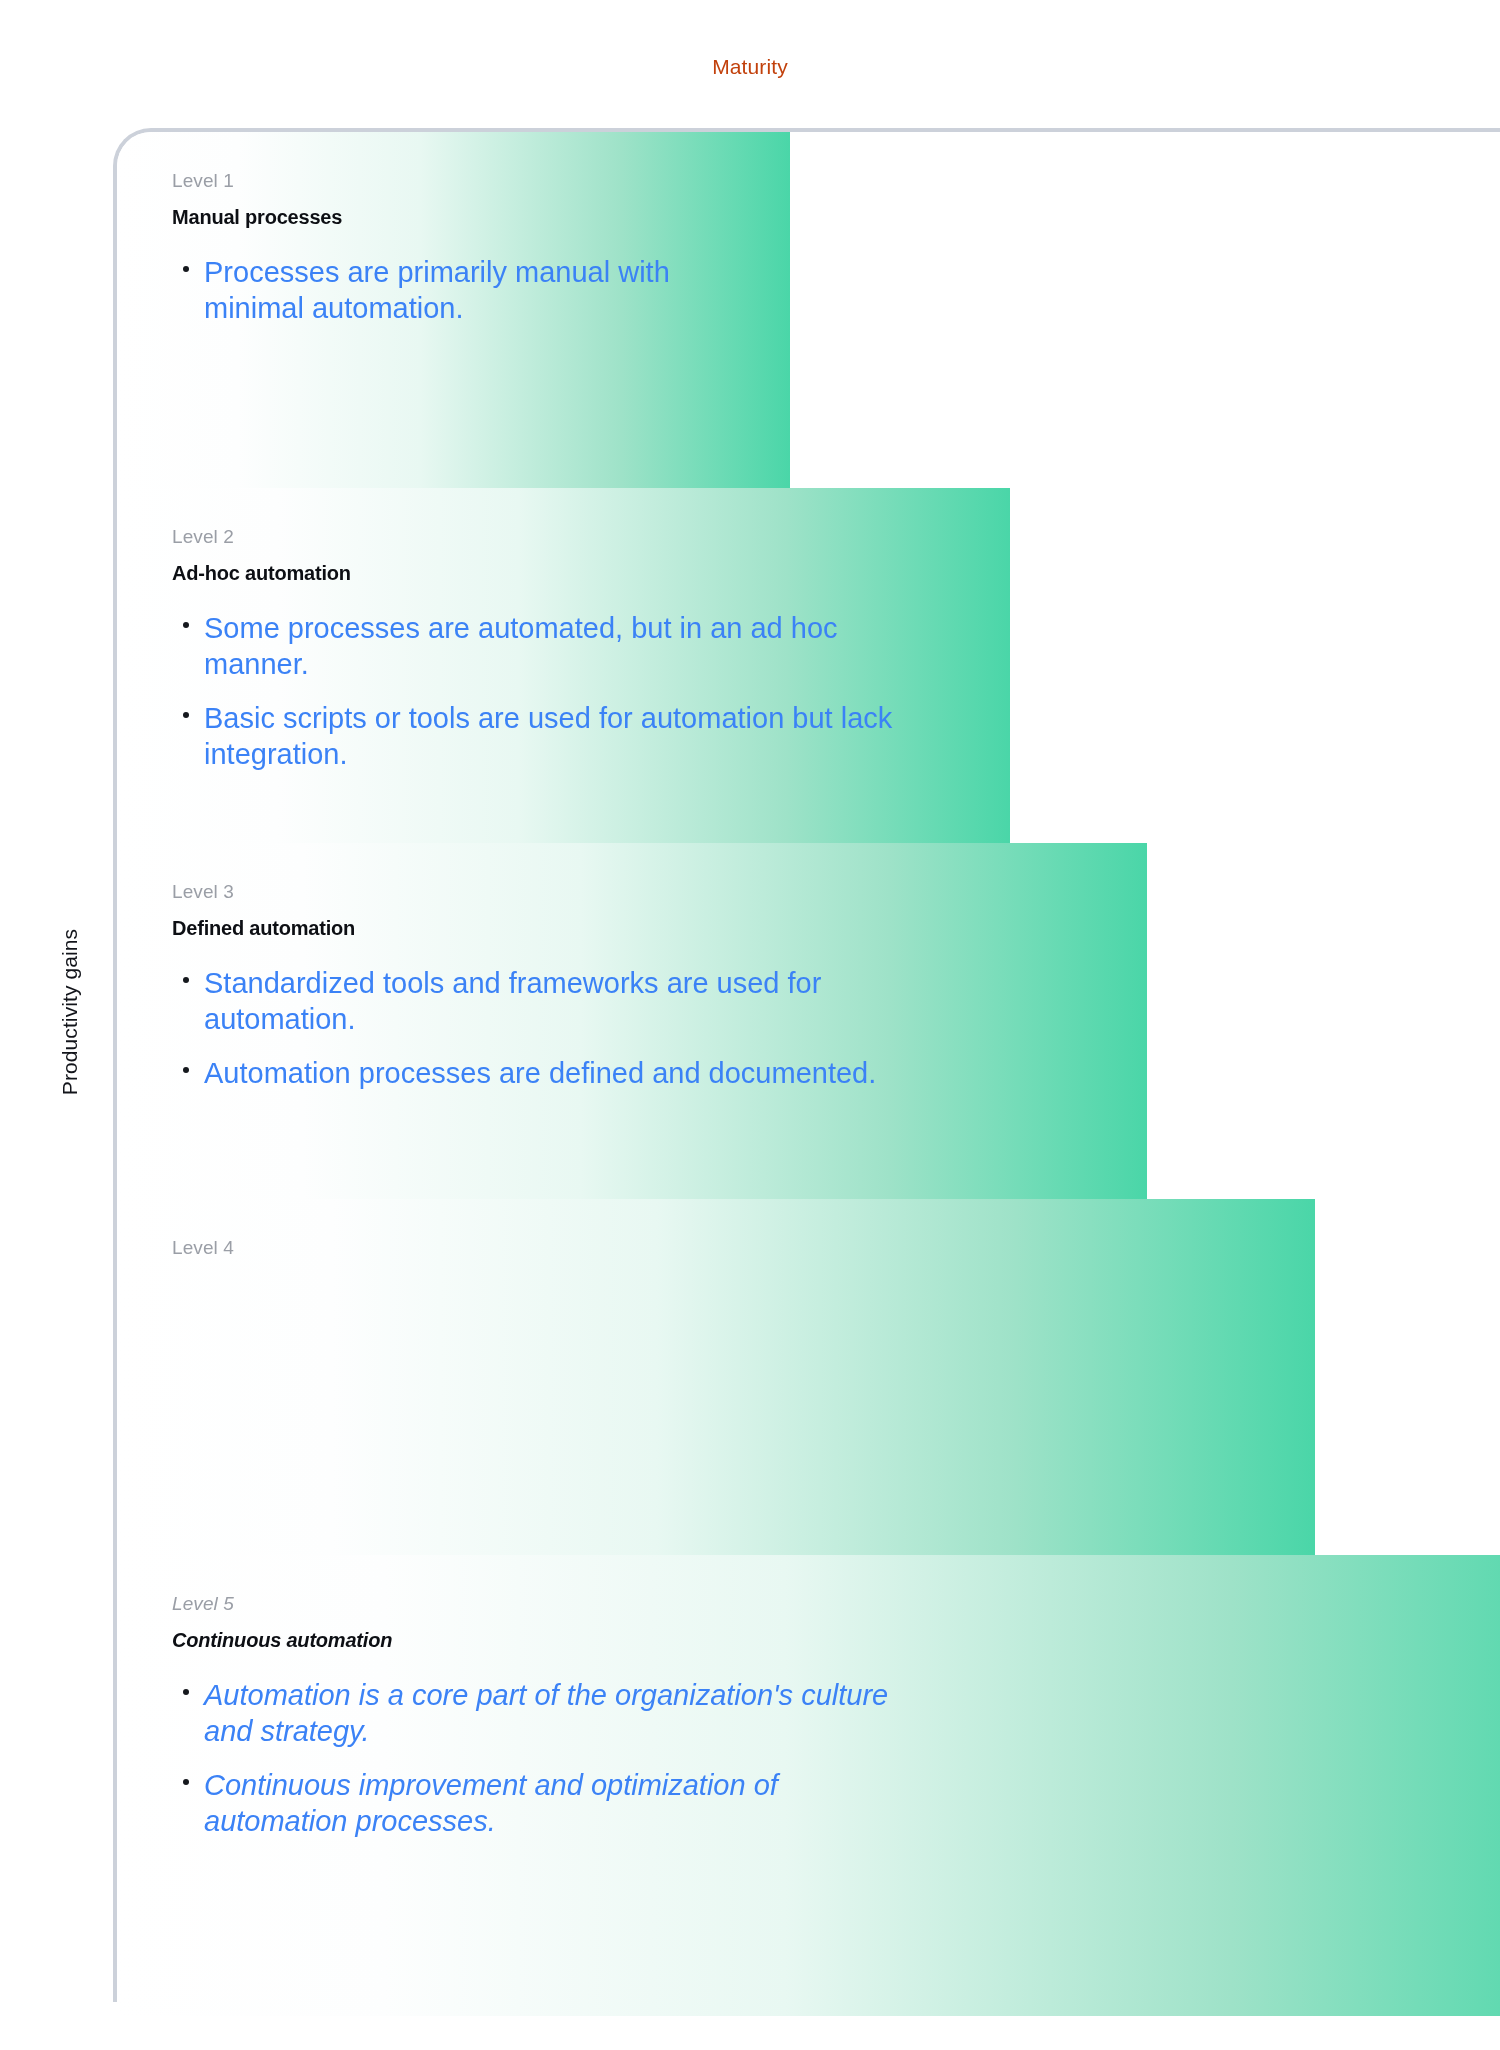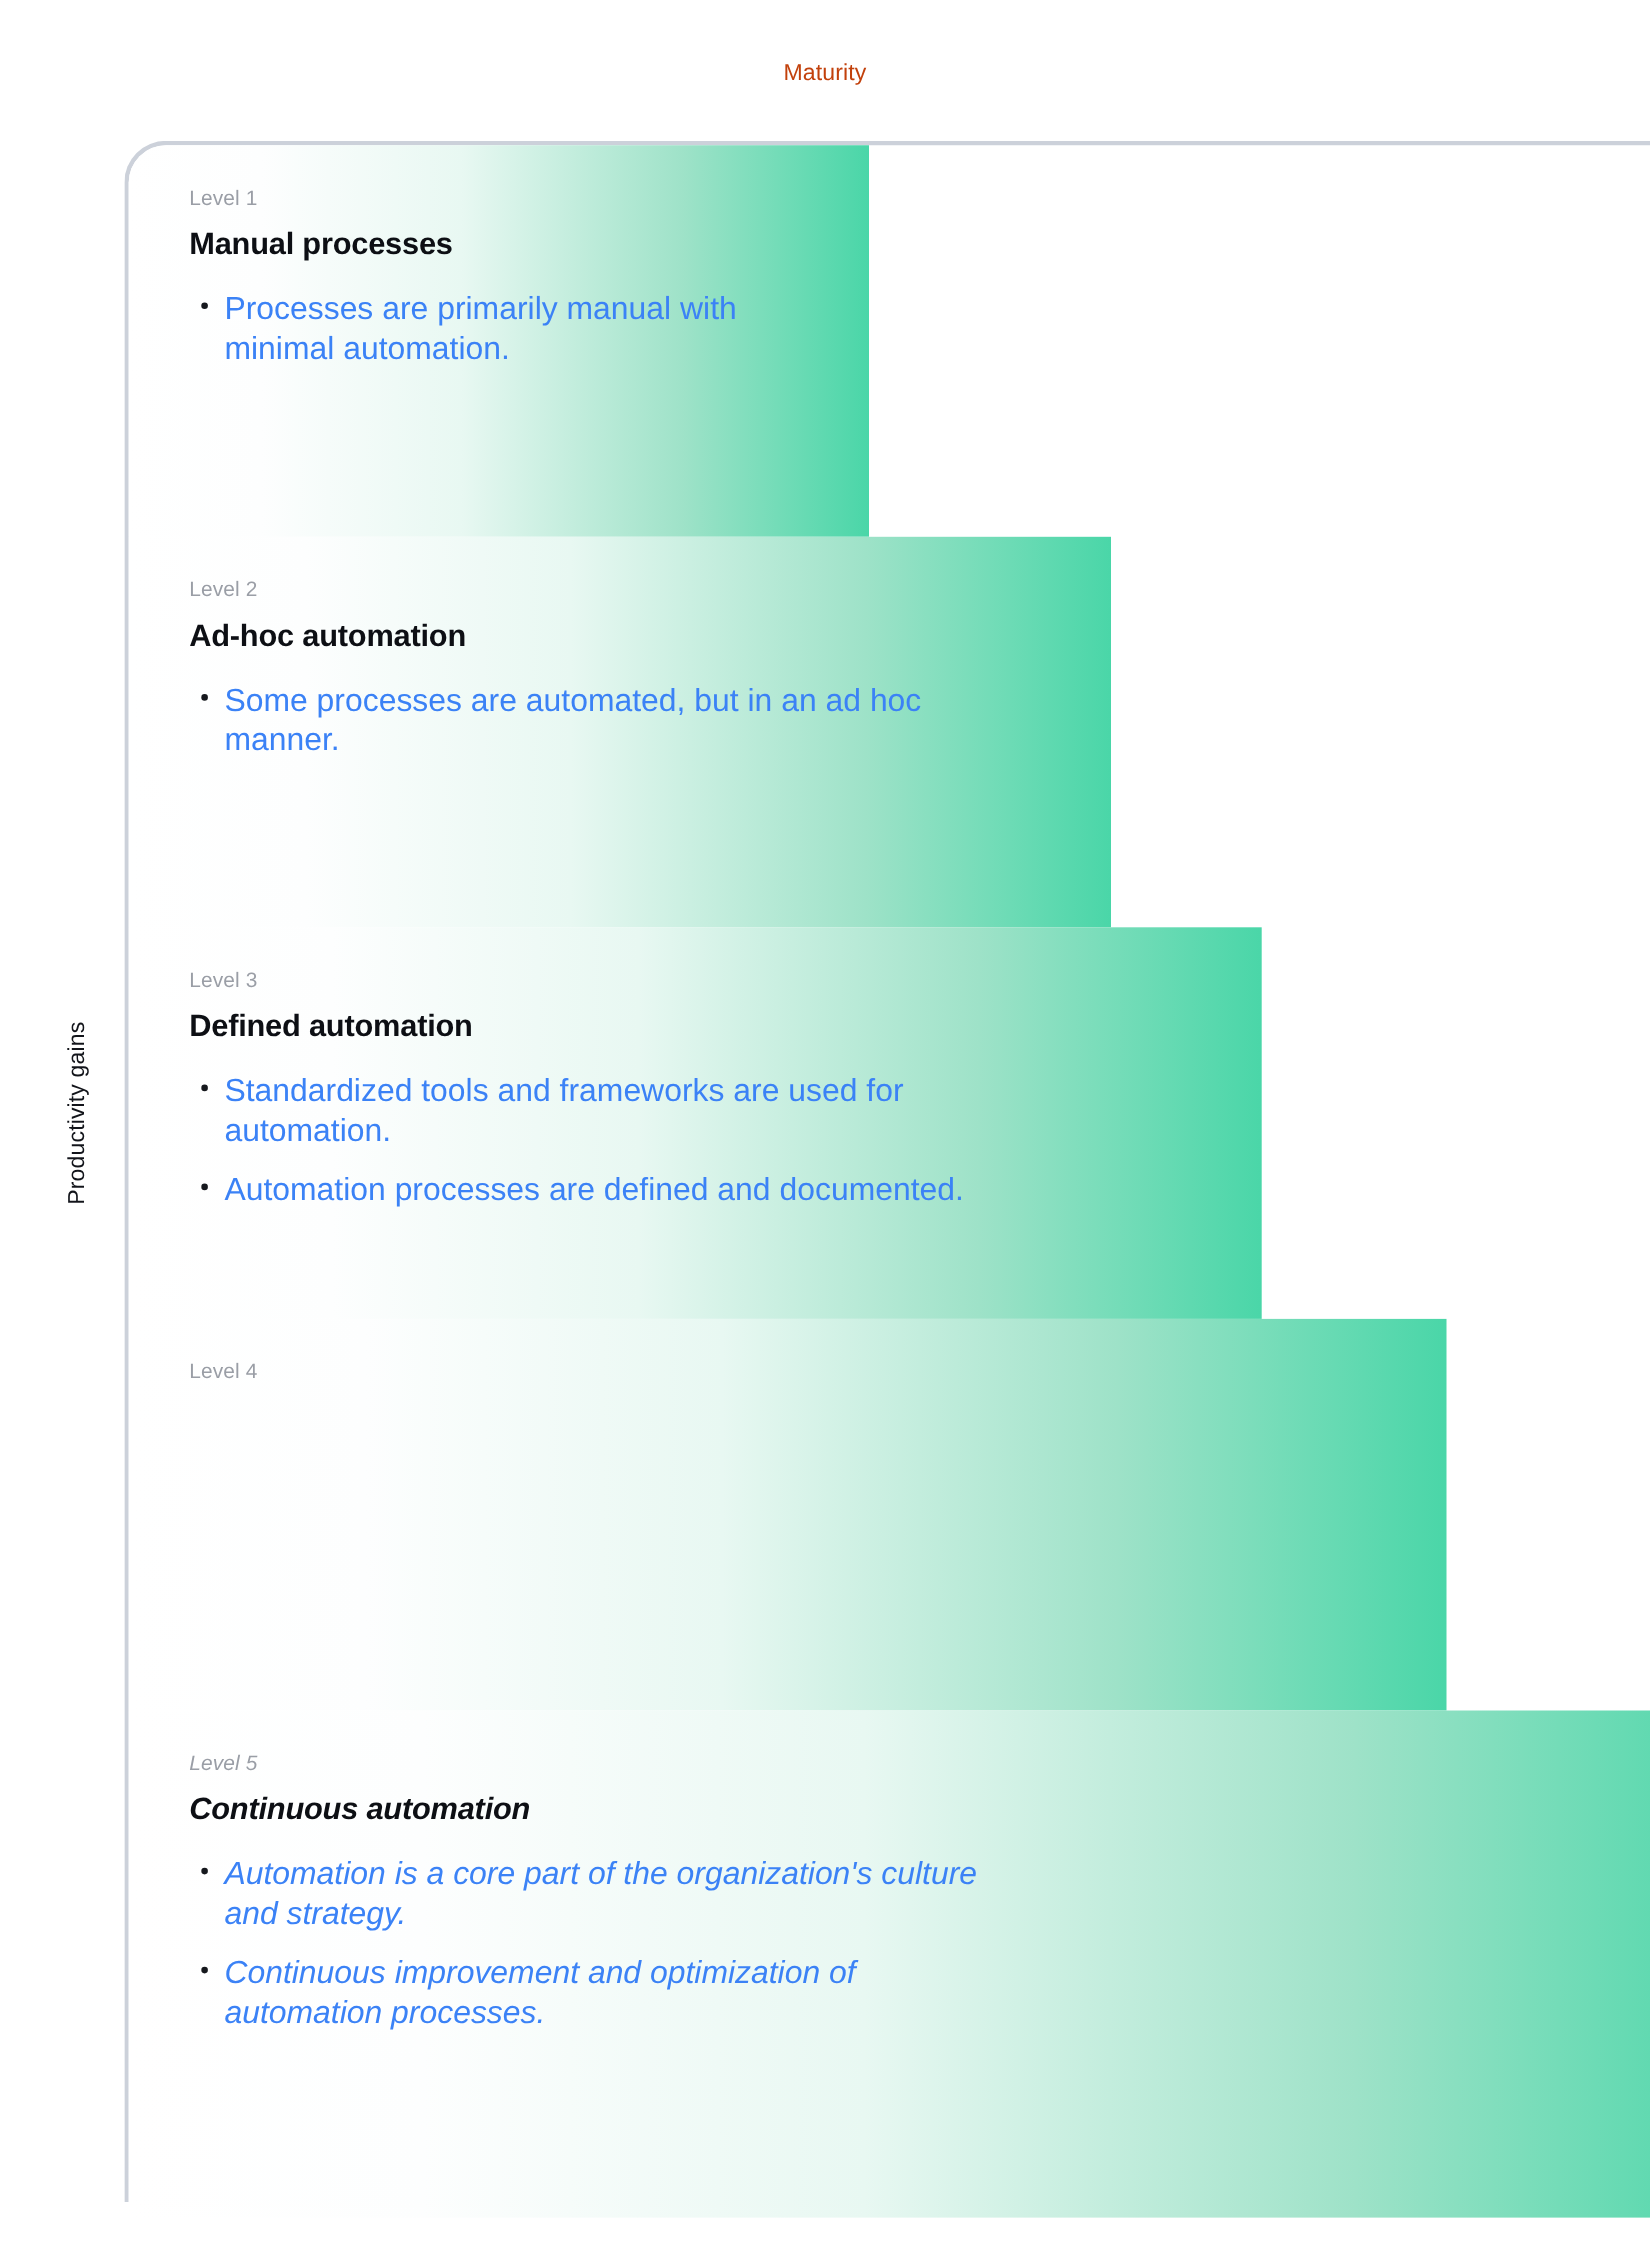--- a/index.html
+++ b/index.html
@@ -94,21 +94,21 @@
 
   .step-level {
     font-size: 19px;
     color: #9a9ea6;
     font-family: "Liberation Sans", sans-serif;
     margin-bottom: 14px;
     letter-spacing: 0.1px;
   }
 
   .step-heading {
-    font-size: 28px;
+    font-size: 20px;
     font-weight: bold;
     color: #0d0f14;
     font-family: "Liberation Sans", sans-serif;
     margin: 0 0 26px 0;
     letter-spacing: -0.2px;
   }
 
   .step-bullets {
     margin: 0;
     padding: 0;
@@ -162,20 +162,21 @@
       </div>
     </div>
 
     <div class="step step-2">
       <div class="step-fill"></div>
       <div class="step-content">
         <div class="step-level">Level 2</div>
         <div class="step-heading">Ad-hoc automation</div>
         <ul class="step-bullets">
           <li>Some processes are automated, but in an ad hoc manner.</li>
+          <li>Basic scripts or tools are used for automation but lack integration.</li>
         </ul>
       </div>
     </div>
 
     <div class="step step-3">
       <div class="step-fill"></div>
       <div class="step-content">
         <div class="step-level">Level 3</div>
         <div class="step-heading">Defined automation</div>
         <ul class="step-bullets">

